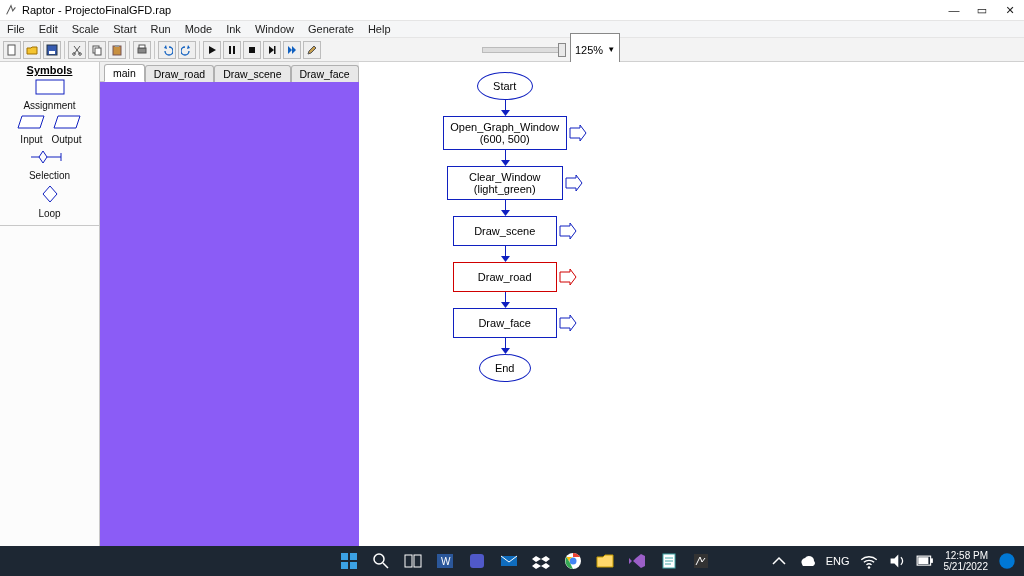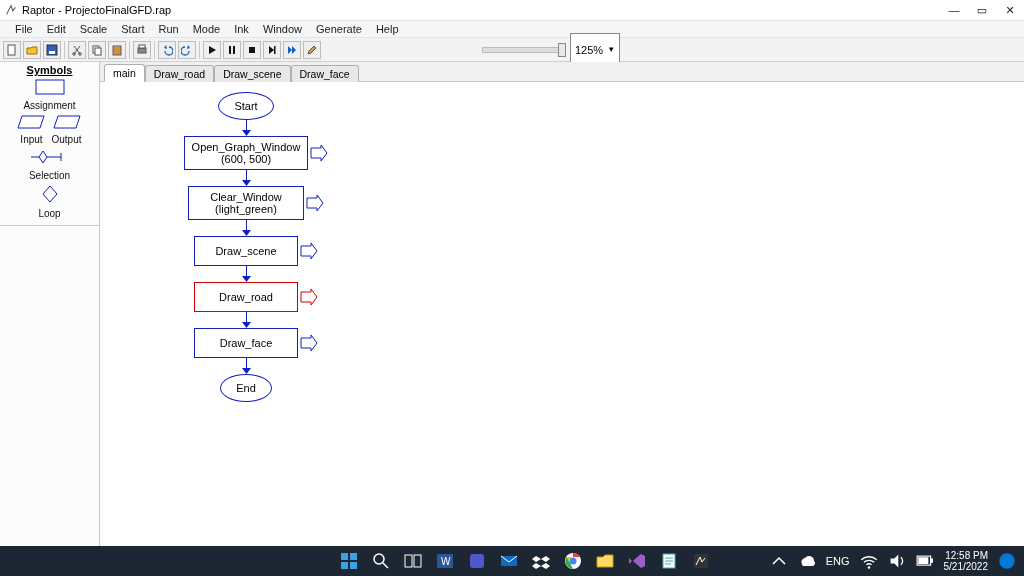--- a/index.html
+++ b/index.html
@@ -3,21 +3,21 @@
 <meta charset="utf-8">
 <style>
 * { box-sizing: border-box; margin: 0; padding: 0; font-family: "Segoe UI", Tahoma, sans-serif; }
 html, body { width: 1024px; height: 576px; overflow: hidden; background: #fff; }
 
 .titlebar { height: 20px; background: #fff; display: flex; align-items: center; font-size: 11px; padding-left: 4px; }
 .titlebar .appicon { width: 14px; height: 14px; margin-right: 4px; display: inline-flex; align-items: center; justify-content: center; }
 .titlebar .spacer { flex: 1; }
 .titlebar .winbtn { width: 28px; height: 20px; display: flex; align-items: center; justify-content: center; font-size: 11px; color: #222; }
 
-.menubar { height: 18px; background: #f5f6f7; border-top: 1px solid #e5e5e5; border-bottom: 1px solid #e5e5e5; display: flex; align-items: center; padding-left: 8px; }
+.menubar { height: 18px; background: #f5f6f7; border-top: 1px solid #e5e5e5; border-bottom: 1px solid #e5e5e5; display: flex; align-items: center; padding-left: 0; }
 .menubar .menuitem { font-size: 11px; color: #222; padding: 0 7px; height: 100%; display: flex; align-items: center; }
 
 .toolbar { height: 24px; background: #f3f3f3; border-bottom: 1px solid #d0d0d0; display: flex; align-items: center; padding: 0 2px; }
 .toolbar .tbtn { width: 18px; height: 18px; margin: 0 1px; border: 1px solid #bdbdbd; background: #efefef; display: flex; align-items: center; justify-content: center; font-size: 9px; color: #333; position: relative; }
 .toolbar .tbtn svg { width: 12px; height: 12px; }
 .toolbar .sep { width: 1px; height: 18px; background: #c8c8c8; margin: 0 2px; }
 .toolbar .slider { width: 80px; height: 6px; background: #ddd; margin-left: 160px; position: relative; border: 1px solid #bbb; }
 .toolbar .slider .thumb { position: absolute; right: -5px; top: -5px; width: 8px; height: 14px; background: #e8e8e8; border: 1px solid #888; }
 .toolbar .zoombox { margin-left: 8px; font-size: 11px; border: 1px solid #888; background: #fff; padding: 16px 4px; height: 16px; display: flex; align-items: center; }
 .toolbar .zoombox .arrow { margin-left: 4px; font-size: 8px; }
@@ -25,21 +25,21 @@
 .workspace { display: flex; height: calc(576px - 20px - 18px - 24px - 30px); }
 
 .sidebar { width: 100px; background: #fcfcfc; border-right: 1px solid #c8c8c8; padding-top: 2px; }
 .sidebar .title { font-size: 11px; font-weight: bold; text-decoration: underline; text-align: center; margin-bottom: 3px; }
 .sidebar .sym { text-align: center; margin-bottom: 4px; }
 .sidebar .sym .shape { display: inline-block; }
 .sidebar .sym .lbl { font-size: 10px; color: #111; display: block; margin-top: 1px; }
 .sidebar .symrow { display: flex; justify-content: center; gap: 6px; }
 .sidebar .status { border-top: 1px solid #c8c8c8; margin-top: 6px; height: 14px; }
 
-.canvasarea { flex: 1; display: flex; flex-direction: column; background: #8b5cf6; }
+.canvasarea { flex: 1; display: flex; flex-direction: row; background: #8b5cf6; }
 .tabs { height: 20px; background: #f0f0f0; border-bottom: 1px solid #c8c8c8; display: flex; align-items: flex-end; padding-left: 4px; }
 .tabs .tab { font-size: 10.5px; padding: 2px 8px; border: 1px solid #b0b0b0; border-bottom: none; background: #e8e8e8; margin-right: 0px; border-radius: 3px 3px 0 0; position: relative; top: 1px; }
 .tabs .tab.active { background: #fff; font-weight: normal; border-bottom: 1px solid #fff; }
 .canvas { flex: 1; background: #fff; position: relative; overflow: auto; }
 
 .flowchart { position: relative; width: 360px; margin-left: 36px; margin-top: 6px; }
 .node { position: absolute; display: flex; flex-direction: column; align-items: center; justify-content: center; font-size: 11px; font-family: "Times New Roman", serif; color: #000; }
 .oval { border: 1px solid #1020c0; border-radius: 50%; background: #fff; }
 .rect { border: 1px solid #1020c0; background: #fff; }
 .rect.selected { border: 1px solid #d00000; }

